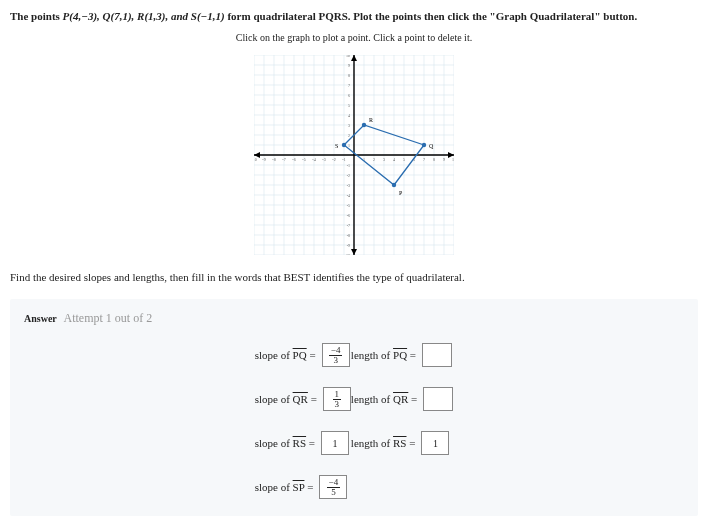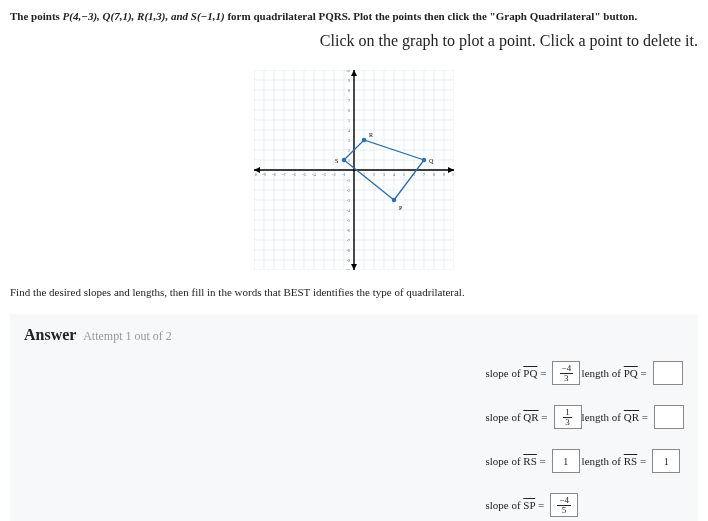--- a/index.html
+++ b/index.html
@@ -10,36 +10,36 @@
     color: #222;
     background: #fff;
     width: 688px;
   }
   .problem-text {
     margin-bottom: 10px;
     font-weight: bold;
   }
   .ital { font-style: italic; }
   .sub-instr {
-    text-align: right;
-    font-size: 16px;
-    margin: 8px 0 20px;
+    text-align: center;
+    font-size: 10px;
+    margin: 8px 0 12px;
   }
   .graph-wrap { text-align: center; margin-bottom: 14px; }
   .graph-svg { display: inline-block; }
   .prompt2 { margin-bottom: 16px; }
   .answer-panel {
     background: #f6f8fa;
     padding: 12px 14px 18px;
     border-radius: 2px;
   }
   .answer-head { margin-bottom: 18px; }
-  .answer-head .aw { font-weight: bold; font-size: 16px; }
+  .answer-head .aw { font-weight: bold; font-size: 10px; }
   .answer-head .attempt { color: #999; font-size: 12px; margin-left: 4px; }
-  .cols { display: flex; justify-content: flex-end; }
+  .cols { display: flex; justify-content: center; }
   .col { display: flex; flex-direction: column; gap: 22px; }
   .row { display: flex; align-items: center; gap: 6px; height: 22px; }
   .overline { text-decoration: overline; }
   .inputbox {
     border: 1px solid #888;
     min-width: 20px;
     height: 22px;
     display: inline-flex;
     align-items: center;
     justify-content: center;

